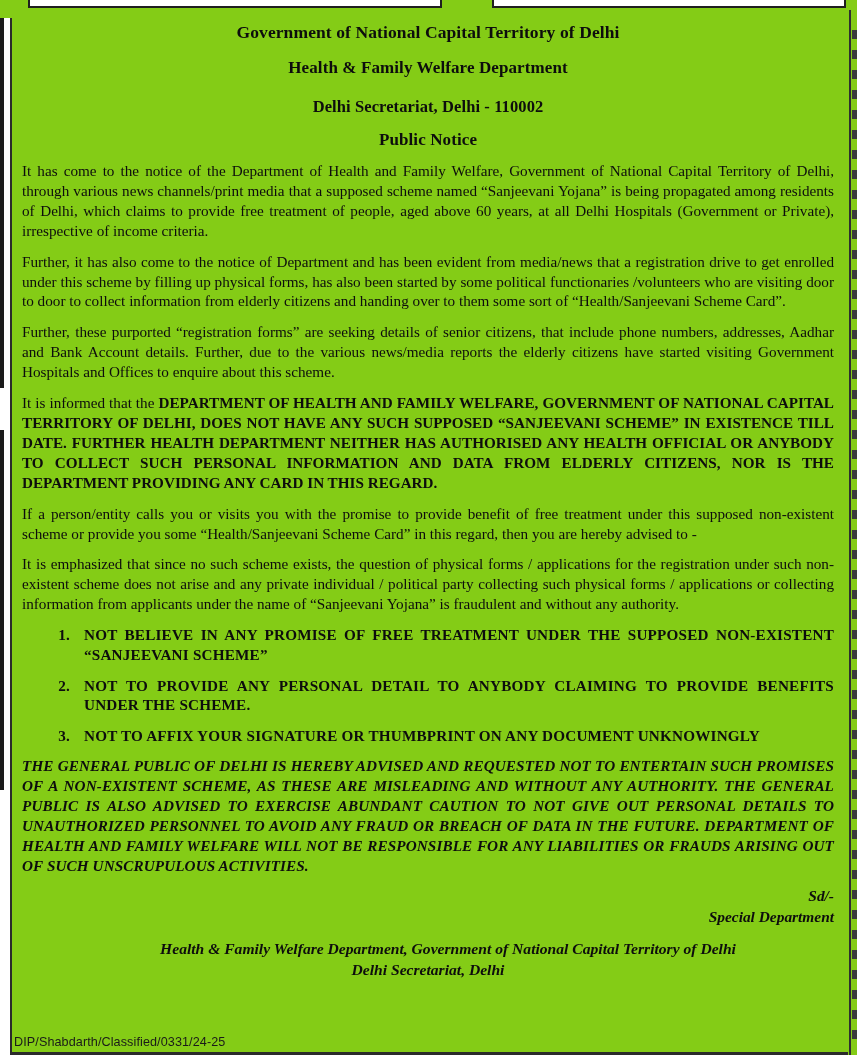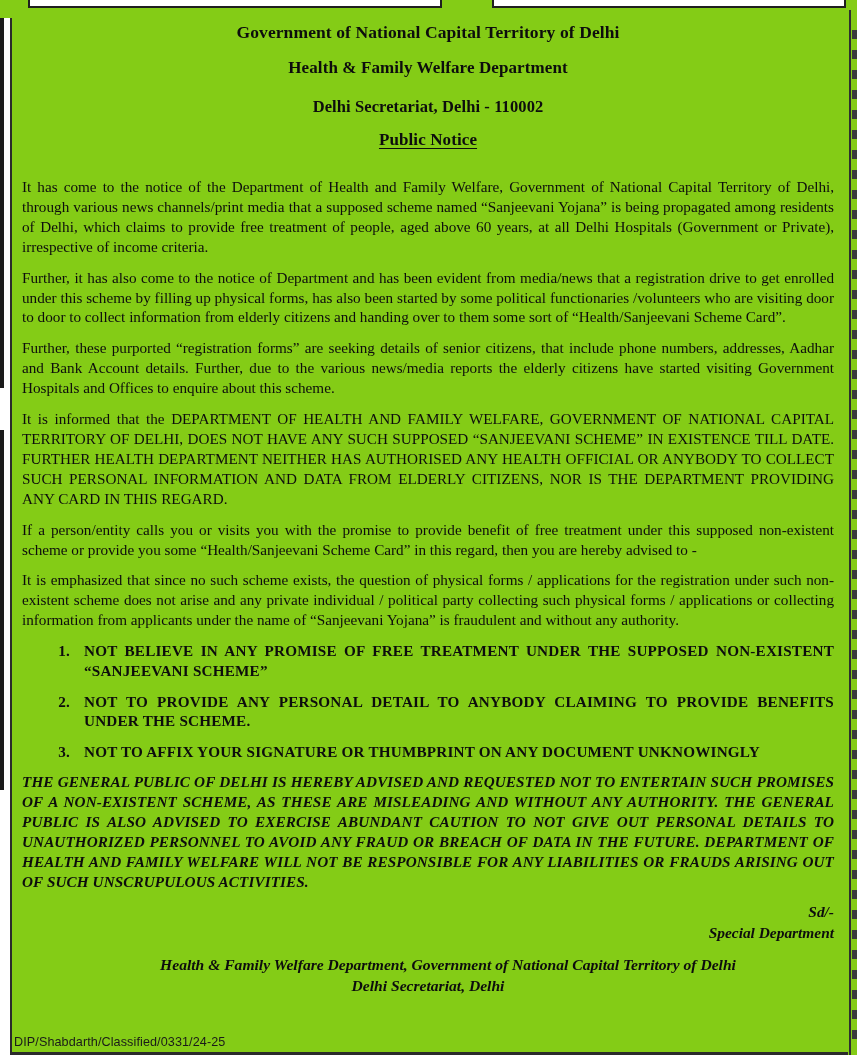--- a/index.html
+++ b/index.html
@@ -110,34 +110,33 @@
     font-weight: bold;
     font-size: 17.5px;
     line-height: 1.25;
     letter-spacing: .1px;
   }
   .hdr.h1 { margin-bottom: 13px; }
   .hdr.h2 { font-size: 17px; margin-bottom: 19px; }
   .hdr.h3 { font-size: 16.5px; margin-bottom: 11px; }
   .hdr.h4 {
     font-size: 17px;
-    text-decoration: underline;
     text-underline-offset: 2.5px;
-    margin-bottom: 27px;
+    margin-bottom: 11px;
   }
 
   p.body {
     font-size: 15.2px;
     line-height: 1.31;
     text-align: justify;
     margin: 0 0 11px 0;
     hyphens: none;
   }
   p.body.lead-mixed b {
-    font-weight: normal;
+    font-weight: bold;
   }
 
   ol.advice {
     margin: 4px 0 10px 0;
     padding-left: 52px;
     font-size: 15.2px;
   }
   ol.advice li {
     font-weight: bold;
     text-align: justify;

